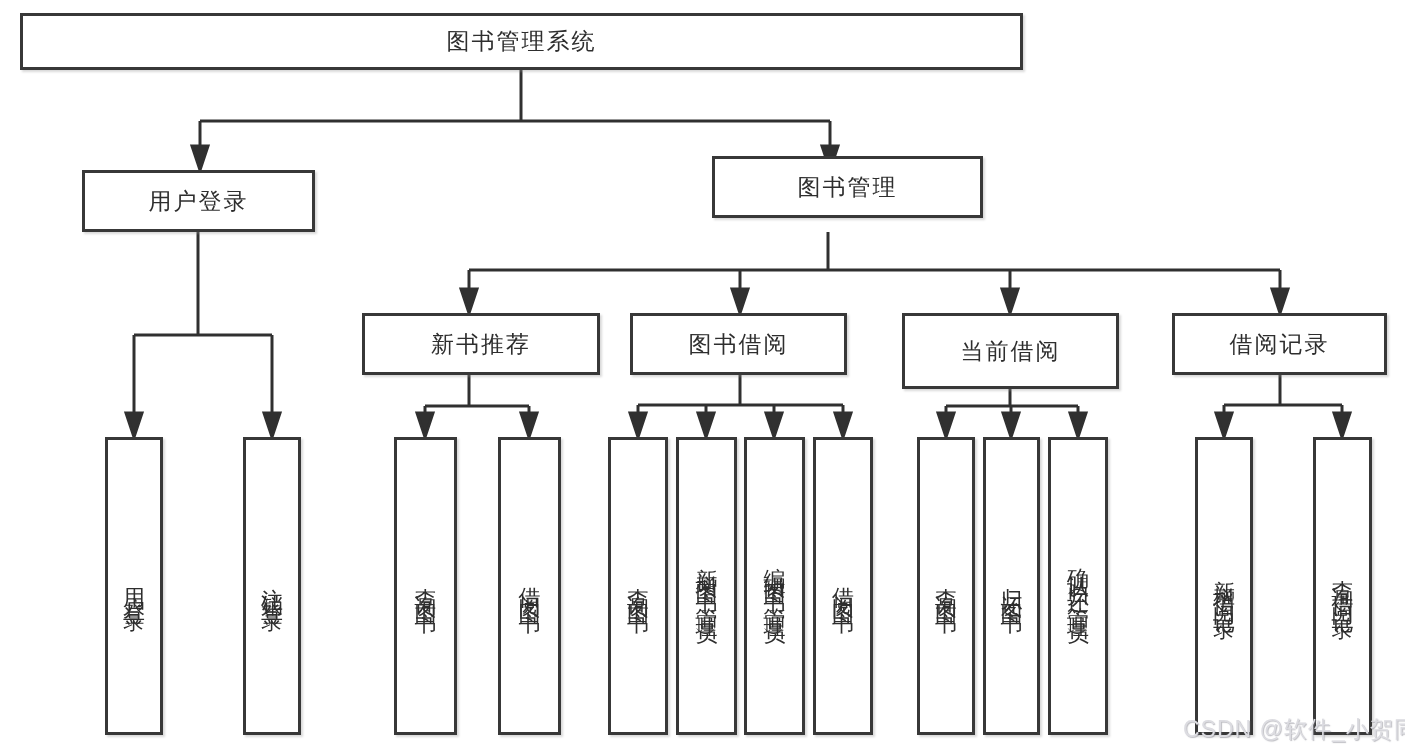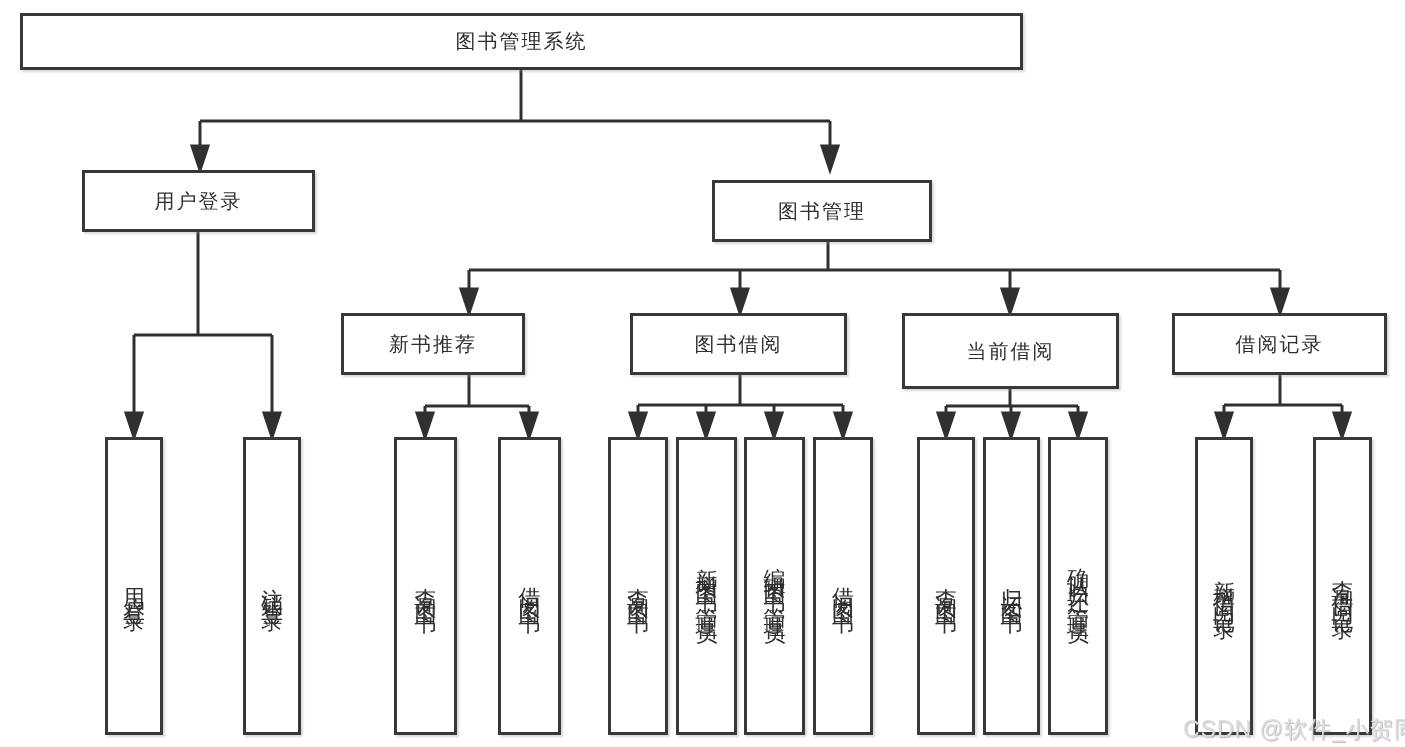--- a/index.html
+++ b/index.html
@@ -22,21 +22,21 @@
     z-index: 1;
   }
   .hbox {
     position: absolute;
     box-sizing: border-box;
     border: 3px solid #383838;
     background: #ffffff;
     display: flex;
     align-items: center;
     justify-content: center;
-    font-size: 20px;
+    font-size: 23px;
     letter-spacing: 2px;
     color: #2e2e2e;
     z-index: 2;
     box-shadow: 2px 2px 2px rgba(150,150,150,0.35);
   }
   .vbox {
     position: absolute;
     box-sizing: border-box;
     border: 3px solid #383838;
     background: #ffffff;
@@ -150,25 +150,25 @@
     </g>
   </svg>
 
   <div class="hbox" style="left:20px; top:13px; width:1003px; height:57px;">
     <span>图书管理系统</span>
   </div>
 
   <div class="hbox" style="left:82px; top:170px; width:233px; height:62px;">
     <span>用户登录</span>
   </div>
-  <div class="hbox" style="left:712px; top:180px; width:220px; height:62px;">
+  <div class="hbox" style="left:712px; top:156px; width:271px; height:62px;">
     <span>图书管理</span>
   </div>
 
-  <div class="hbox" style="left:341px; top:313px; width:184px; height:62px;">
+  <div class="hbox" style="left:362px; top:313px; width:238px; height:62px;">
     <span>新书推荐</span>
   </div>
   <div class="hbox" style="left:630px; top:313px; width:217px; height:62px;">
     <span>图书借阅</span>
   </div>
   <div class="hbox" style="left:902px; top:313px; width:217px; height:76px;">
     <span>当前借阅</span>
   </div>
   <div class="hbox" style="left:1172px; top:313px; width:215px; height:62px;">
     <span>借阅记录</span>

